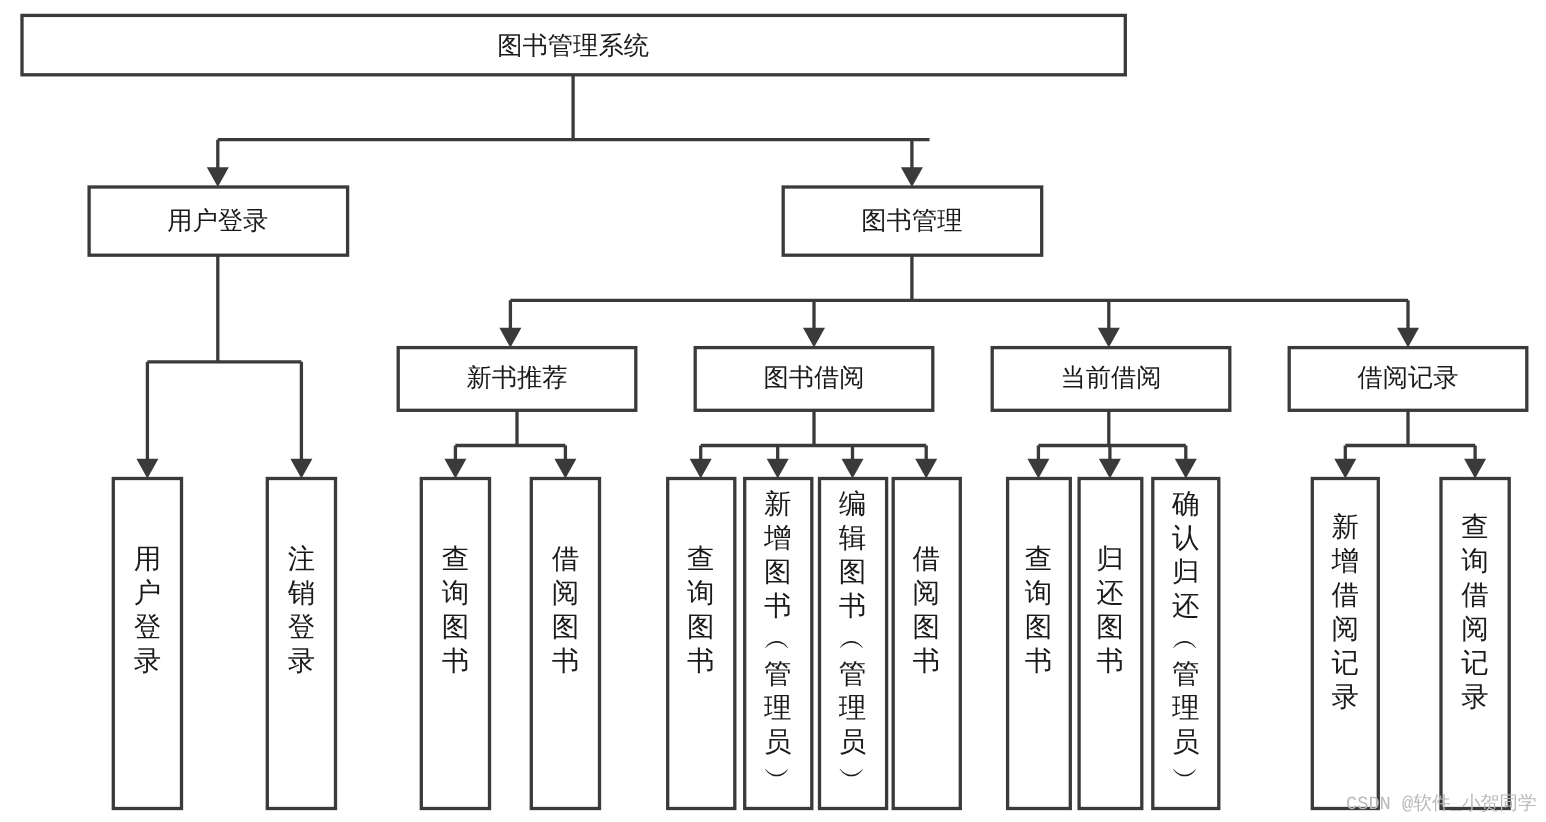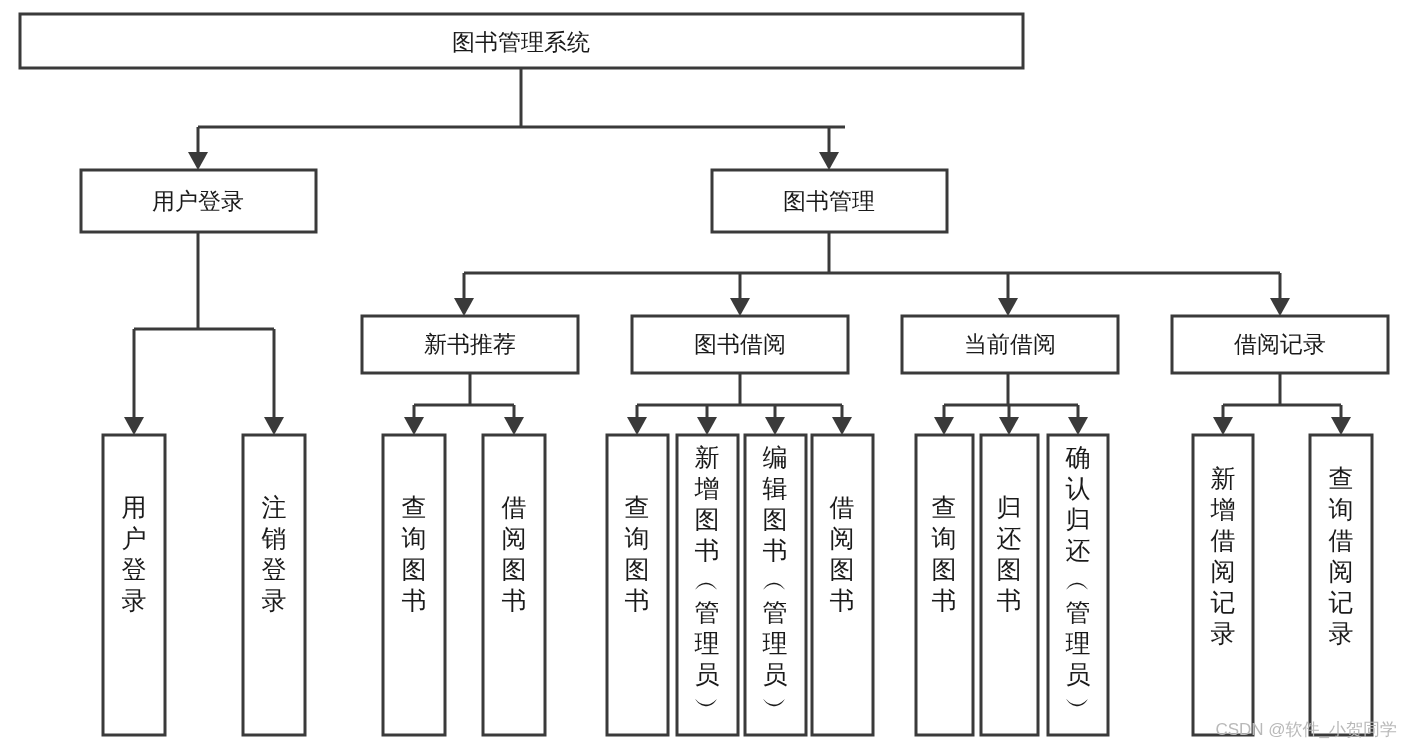--- a/index.html
+++ b/index.html
@@ -43,21 +43,21 @@
     fill: none;
   }
   .arrow-head {
     fill: #3a3a3a;
     stroke: none;
   }
   .watermark {
     position: absolute;
     right: 8px;
     bottom: 6px;
-    font-family: Liberation Sans, sans-serif;
+    font-family: Liberation Mono, monospace;
     font-size: 17px;
     color: #b9b9b9;
     white-space: nowrap;
     pointer-events: none;
   }
 </style>
 </head>
 <body>
 
 <svg id="diagram" viewBox="0 0 1405 747" xmlns="http://www.w3.org/2000/svg">

